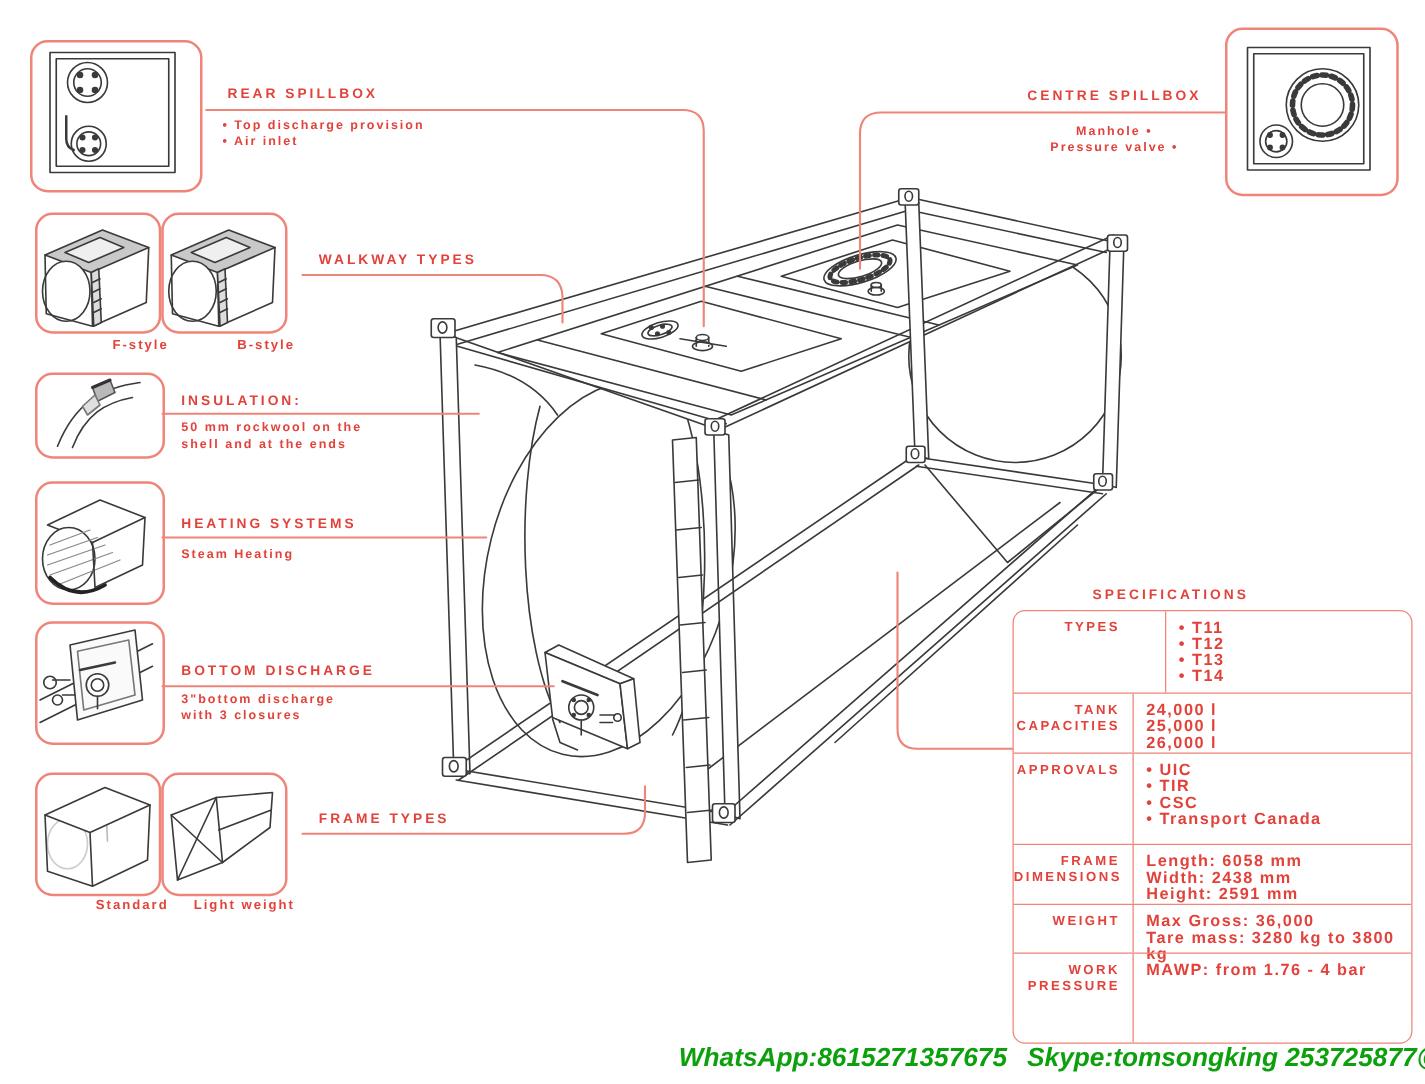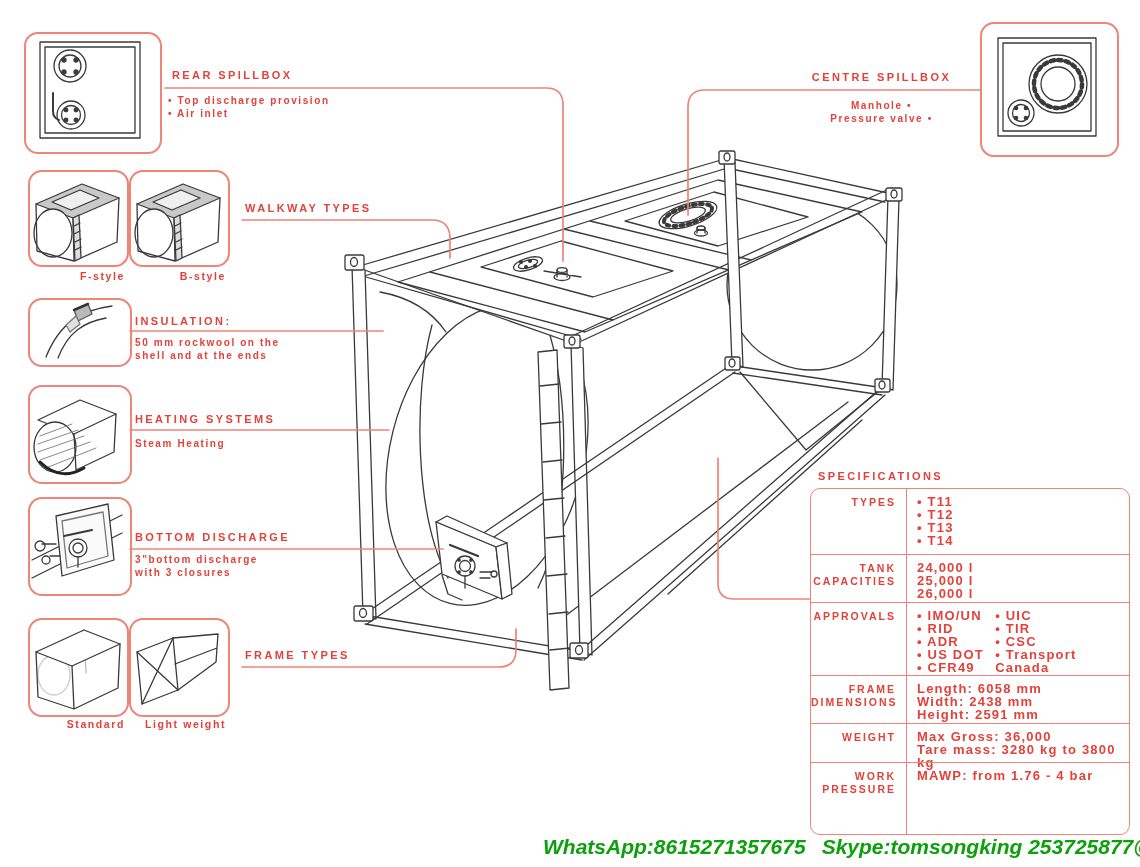--- a/index.html
+++ b/index.html
@@ -1,31 +1,31 @@
 <!DOCTYPE html>
 <html><head>
 <meta charset="utf-8">
 <style>
   html,body{margin:0;padding:0;background:#fff;}
   .canvas{position:relative;width:1140px;height:867px;background:#fff;overflow:hidden;
           font-family:"Liberation Sans",sans-serif;}
   .art{position:absolute;left:0;top:0;z-index:2;pointer-events:none;}
   .redbox{position:absolute;border:2px solid #ef8478;border-radius:14px;z-index:1;background:#fff;}
-  .txt{position:absolute;z-index:3;color:#e2423a;}
+  .txt{position:absolute;z-index:3;color:#e2423a;margin-left:10px;}
   .co-title{font-size:11px;font-weight:bold;letter-spacing:2.4px;white-space:nowrap;}
   .co-sub{font-size:10px;font-weight:bold;letter-spacing:1.6px;line-height:12.5px;white-space:nowrap;}
   .bl::before{content:"•  ";}
   .br::after{content:"  •";}
   .caption{font-size:10.5px;font-weight:bold;letter-spacing:1.6px;text-align:right;}
   .right{text-align:center;}
   
   .spec{position:absolute;left:810px;top:488px;width:318px;height:345px;z-index:3;
         border:1.5px solid #ef8478;border-radius:10px;overflow:hidden;display:flex;flex-direction:column;}
   .srow{display:flex;border-top:1.5px solid #ef8478;}
-  .srow:first-child{border-top:none;}
+  .srow:first-child{border-top:none;gap:26px;}
   .slbl{width:85px;padding:7px 10px 0 0;text-align:right;color:#e2423a;font-size:10.5px;
         font-weight:bold;letter-spacing:2px;line-height:13px;}
   .sval{flex:1;border-left:1.5px solid #ef8478;padding:6px 0 0 10px;color:#e2423a;
         font-size:13px;font-weight:bold;letter-spacing:1.2px;line-height:13px;}
   .svb::before{content:"•  ";}
   .cols{display:flex;}
   .c1{width:82px;}
   .contact{position:absolute;left:543px;top:835px;z-index:3;color:#0ca00c;
            font-size:21px;font-weight:bold;font-style:italic;white-space:nowrap;}
   .contact span{margin-right:16px;}
@@ -258,21 +258,21 @@
   <div class="txt co-title" style="left:245px;top:649px">FRAME TYPES</div>
   <div class="txt caption" style="left:28px;top:718px;width:97px">Standard</div>
   <div class="txt caption" style="left:129px;top:718px;width:97px">Light weight</div>
 
   <div class="txt co-title right" style="left:790px;top:71px;width:183px">CENTRE SPILLBOX</div>
   <div class="txt co-sub right" style="left:790px;top:100px;width:183px">
     <div class="br">Manhole</div>
     <div class="br">Pressure valve</div>
   </div>
 
-  <div class="txt co-title" style="left:818px;top:470px">SPECIFICATIONS</div>
+  <div class="txt co-title" style="left:864px;top:470px">SPECIFICATIONS</div>
 
   <div class="spec">
     <div class="srow" style="height:65px">
       <div class="slbl">TYPES</div>
       <div class="sval">
         <div class="svb">T11</div>
         <div class="svb">T12</div>
         <div class="svb">T13</div>
         <div class="svb">T14</div>
       </div>
@@ -281,27 +281,20 @@
       <div class="slbl">TANK CAPACITIES</div>
       <div class="sval">
         <div>24,000 l</div>
         <div>25,000 l</div>
         <div>26,000 l</div>
       </div>
     </div>
     <div class="srow" style="height:72px">
       <div class="slbl">APPROVALS</div>
       <div class="sval cols">
-        <div class="c1">
-          <div class="svb">IMO/UN</div>
-          <div class="svb">RID</div>
-          <div class="svb">ADR</div>
-          <div class="svb">US DOT</div>
-          <div class="svb">CFR49</div>
-        </div>
         <div>
           <div class="svb">UIC</div>
           <div class="svb">TIR</div>
           <div class="svb">CSC</div>
           <div class="svb">Transport Canada</div>
         </div>
       </div>
     </div>
     <div class="srow" style="height:47px">
       <div class="slbl">FRAME DIMENSIONS</div>

